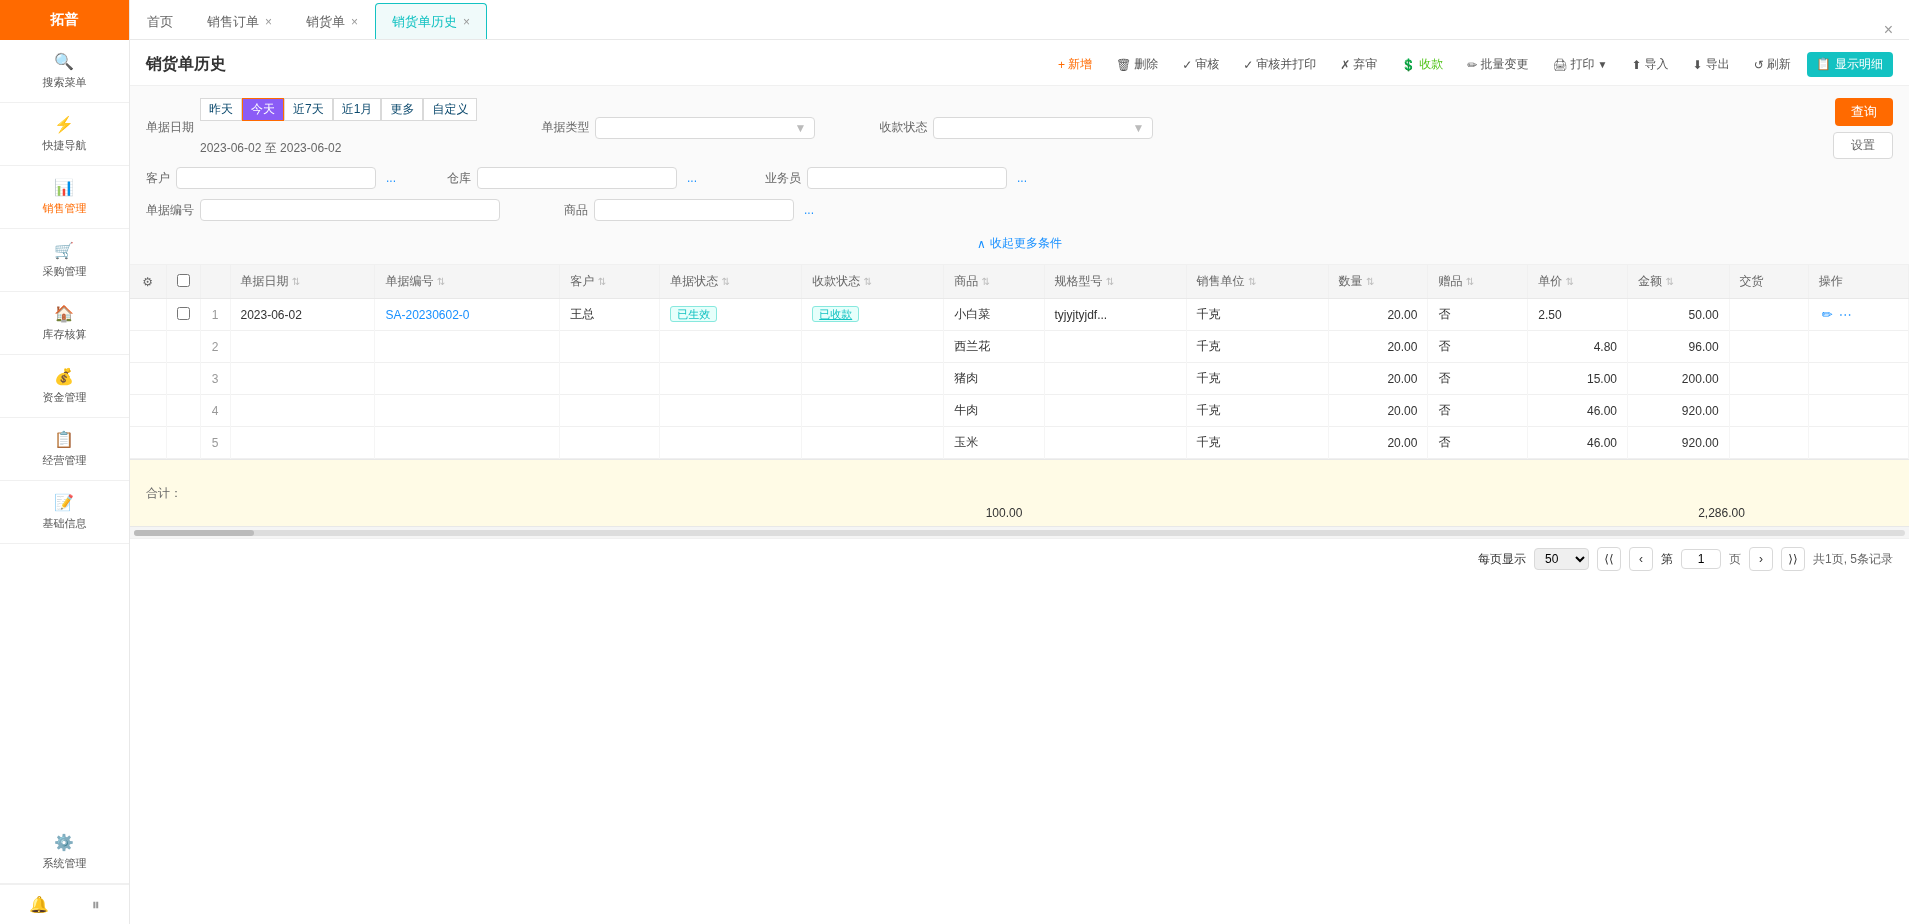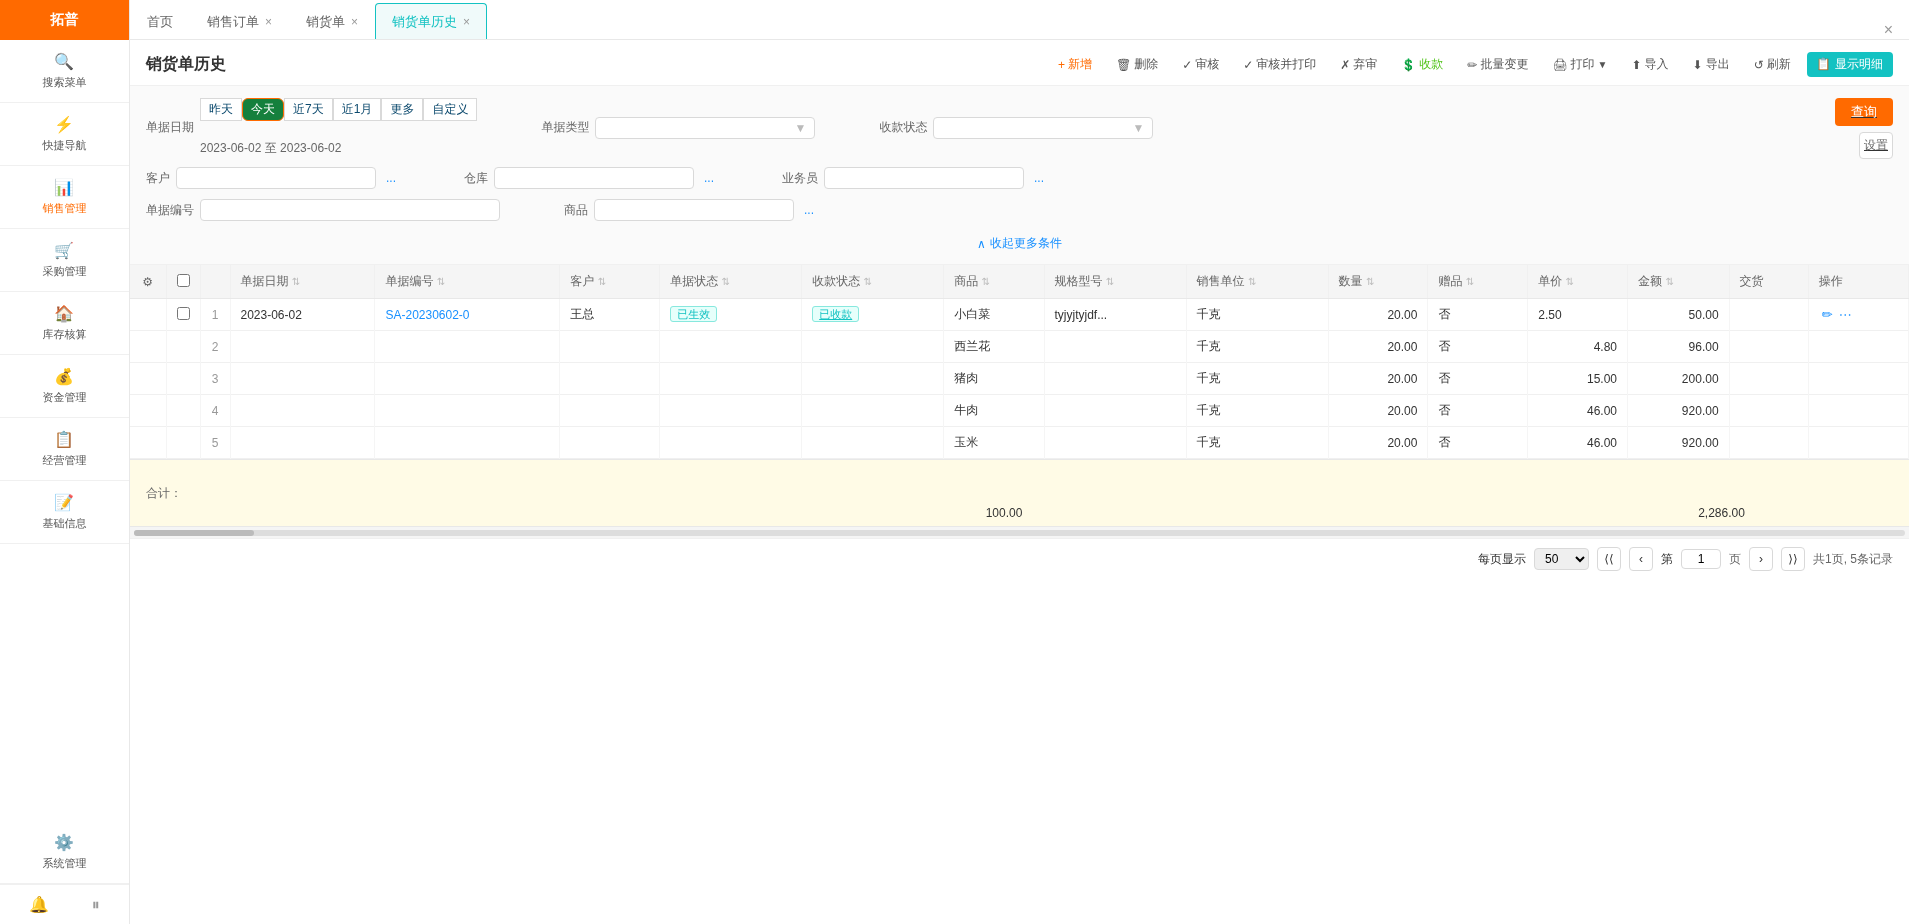--- a/index.html
+++ b/index.html
@@ -36,29 +36,29 @@
 
     
     .filter-area { padding: 12px 16px; background: #fafafa; border-bottom: 1px solid #f0f0f0; }
     .filter-row { display: flex; align-items: center; gap: 24px; margin-bottom: 10px; flex-wrap: wrap; }
     .filter-item { display: flex; align-items: center; gap: 6px; }
     .filter-label { color: #666; white-space: nowrap; font-size: 12px; }
     .filter-input { border: 1px solid #d9d9d9; border-radius: 4px; padding: 3px 8px; font-size: 12px; color: #333; min-width: 120px; background: white; }
     .filter-input-wide { min-width: 200px; }
     .date-range-bar { display: flex; align-items: center; gap: 0; }
     .date-tag { padding: 2px 8px; cursor: pointer; border: 1px solid #d9d9d9; color: #0c4a6e; font-size: 12px; background: white; }
-    .date-tag.active { background: #15803d; color: white; border-color: #ff6a00; border-radius: 6px; }
+    .date-tag.active { background: #8b5cf6; color: white; border-color: #ff6a00; border-radius: 0; }
     .date-range-text { color: #666; font-size: 12px; margin-top: 17px; }
     .filter-select { border: 1px solid #d9d9d9; border-radius: 4px; padding: 3px 8px; font-size: 12px; background: white; min-width: 160px; display: flex; align-items: center; justify-content: space-between; cursor: pointer; }
     .filter-select-wide { min-width: 220px; }
     .ellipsis-btn { color: #1890ff; cursor: pointer; padding: 0 4px; }
     .collapse-btn { display: flex; align-items: center; gap: 4px; color: #1890ff; cursor: pointer; font-size: 12px; justify-content: center; margin-top: 4px; }
     .query-btn { background: #ff6a00; color: white; border: none; border-radius: 4px; padding: 5px 16px; cursor: pointer; font-size: 13px; font-weight: 500; }
-    .set-btn { background: white; color: #666; border: 1px solid #d9d9d9; border-radius: 4px; padding: 4px 4px; cursor: pointer; font-size: 12px; }
-    .filter-right { margin-left: auto; display: flex; flex-direction: column; gap: 6px; align-items: flex-end; text-decoration: underline; }
+    .set-btn { background: white; color: #666; border: 1px solid #d9d9d9; border-radius: 4px; padding: 4px 17px; cursor: pointer; font-size: 12px; }
+    .filter-right { margin-left: auto; display: flex; flex-direction: column; gap: 6px; align-items: flex-end; }
 
     
     .table-container { padding: 0 0; overflow-x: auto; }
     table { width: 100%; border-collapse: collapse; font-size: 12px; }
     thead tr { background: #f5f5f5; }
     thead th { padding: 8px 10px; text-align: left; color: #666; font-weight: normal; border-bottom: 1px solid #e8e8e8; border-right: 1px solid #f0f0f0; white-space: nowrap; cursor: pointer; }
     tbody tr { border-bottom: 1px solid #f0f0f0; }
     tbody td { padding: 7px 10px; color: #333; border-right: 1px solid #f5f5f5; }
     .sort-icon { color: #bbb; font-size: 10px; }
     .settings-col { width: 36px; text-align: center; }
@@ -247,21 +247,21 @@
           </div>
 
           <div class="filter-row">
 
             <div class="filter-item">
               <span class="filter-label">客户</span>
               <input class="filter-input filter-input-wide" type="text" style="">
               <span class="ellipsis-btn">...</span>
             </div>
 
-            <div class="filter-item" style="margin-left: 40px;">
+            <div class="filter-item" style="margin-left: 23px;">
               <span class="filter-label">仓库</span>
               <input class="filter-input filter-input-wide" type="text" style="">
               <span class="ellipsis-btn">...</span>
             </div>
 
             <div class="filter-item" style="margin-left: 40px;">
               <span class="filter-label">业务员</span>
               <input class="filter-input filter-input-wide" type="text" style="">
               <span class="ellipsis-btn">...</span>
             </div>

